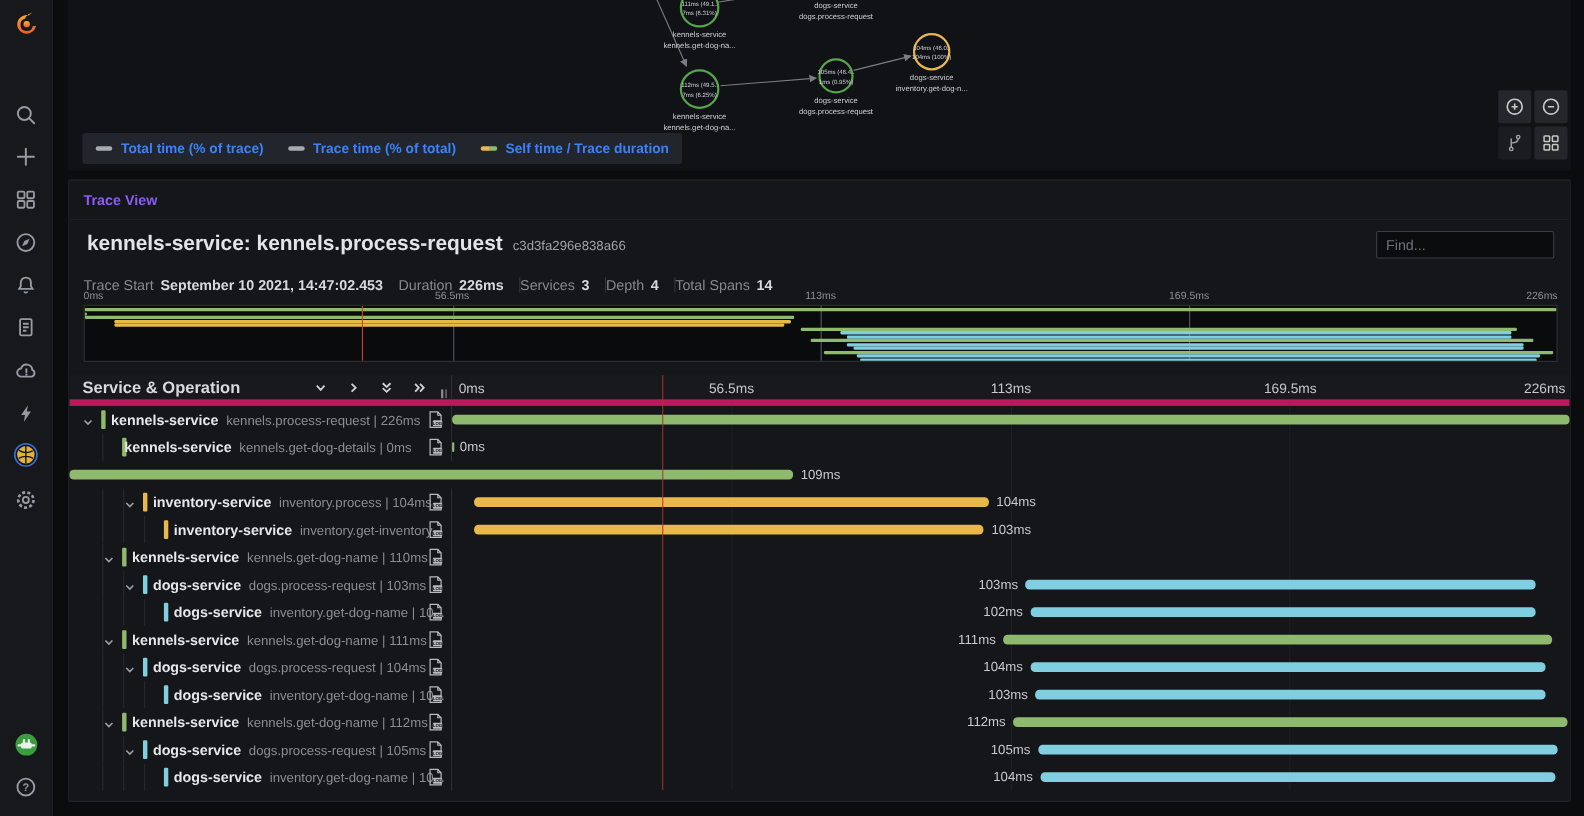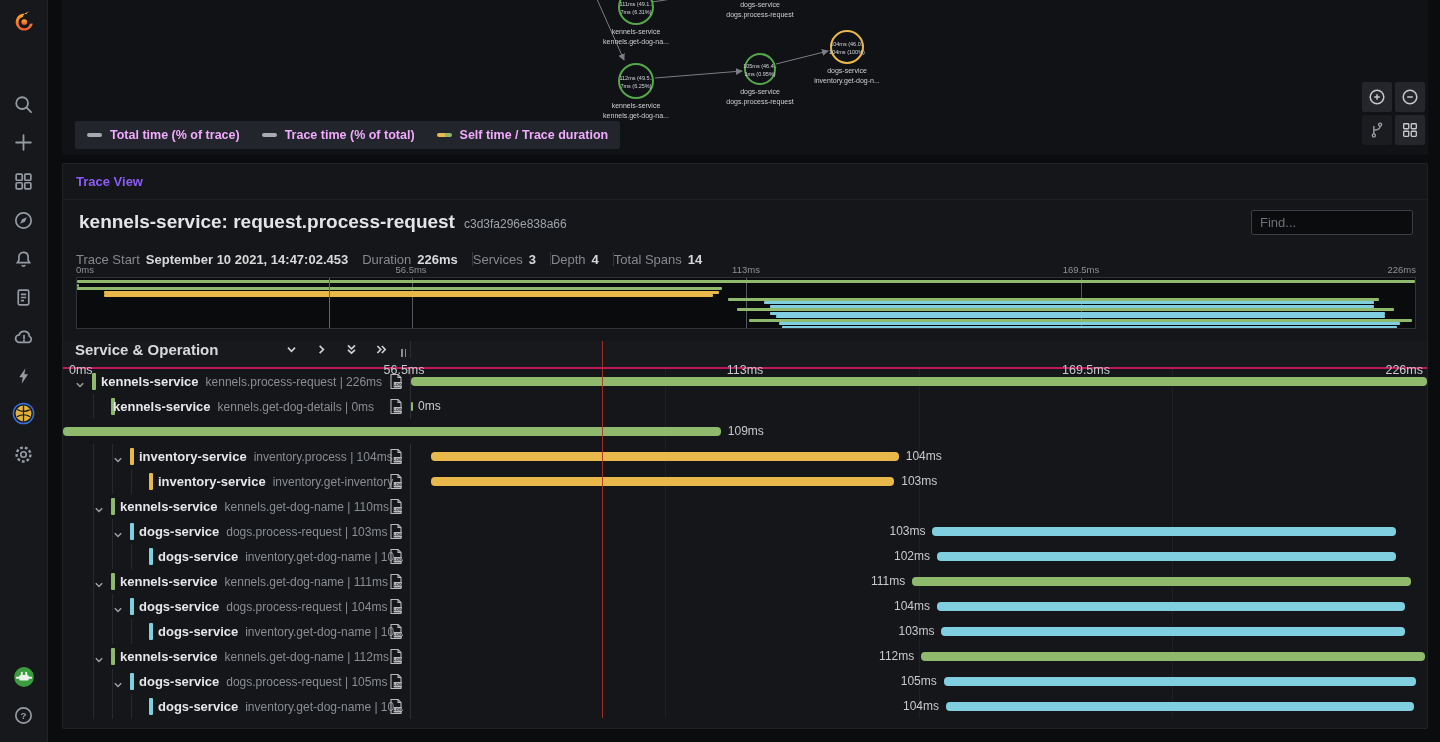--- a/index.html
+++ b/index.html
@@ -11,21 +11,21 @@
     background:#17181b; border-right:1px solid #1d2330; z-index:20; }
   .side-ic { position:absolute; left:50%; transform:translateX(-50%); width:24px; height:24px;
     display:flex; align-items:center; justify-content:center; cursor:pointer; }
   .side-ic svg { display:block; }
 
   
   .ng-panel { position:absolute; left:62px; top:0; width:1366px; height:155px; background:#101216; }
   .ng-svg { position:absolute; left:0; top:0; }
   .ng-legend { position:absolute; left:13px; top:121px; height:28px; background:#22252b;
     border-radius:2px; display:flex; align-items:center; padding:0 12px; gap:22px; }
-  .leg-item { display:flex; align-items:center; gap:8px; font-size:12.5px; color:#f0abfc; font-weight:bold; }
+  .leg-item { display:flex; align-items:center; gap:8px; font-size:12.5px; color:#3b82f6; font-weight:bold; }
   .leg-dash { width:15px; height:4px; border-radius:2px; }
   .ng-controls { position:absolute; right:3px; top:82px; display:grid;
     grid-template-columns:30px 30px; grid-auto-rows:30px; gap:3px 3px; }
   .ng-btn { background:#24262b; border-radius:2px; display:flex; align-items:center;
     justify-content:center; cursor:pointer; }
   .ng-btn.ghost { background:#1a1c20; }
 
   
   .trace-panel { position:absolute; left:62px; top:163px; width:1366px; height:566px;
     background:#141619; border:1px solid #202226; border-radius:2px; overflow:hidden; }
@@ -49,21 +49,21 @@
   .minimap { position:absolute; left:13px; top:100px; width:1340px; }
   .mini-ticks { position:relative; height:13px; font-size:9.5px; color:#8e9095; }
   .mini-ticks .tick { position:absolute; top:0; }
   .mini-canvas { position:relative; height:52px; background:#0a0b0d; border:1px solid #303236; overflow:hidden; cursor:crosshair; }
   .mini-grid { position:absolute; top:0; bottom:0; width:1px; background:#55585e; }
   .mini-bar { position:absolute; border-radius:1px; }
   .mini-cursor { position:absolute; top:0; bottom:0; width:1px; background:#d23b2e; }
 
   
   .tl-header { position:absolute; left:0; top:177px; width:100%; height:28px; display:flex;
-    background:#17191d; border-bottom:2px solid #be185d;flex-direction:column; }
+    background:#17191d; border-bottom:6px solid #be185d; }
   .tl-left { width:348px; flex:none; position:relative; display:flex; align-items:center;
     border-right:1px solid #2c2e33; padding-left:12px; }
   .tl-left-title { font-size:15px; font-weight:bold; color:#d8d9da; flex:1; }
   .tl-icons { display:flex; align-items:center; gap:17px; margin-right:22px; }
   .tl-icons span { cursor:pointer; display:flex; }
   .col-handle { position:absolute; right:4px; bottom:1px; display:flex; gap:2px; cursor:col-resize; }
   .col-handle i { display:block; width:1.5px; height:8px; background:#8a8d92; }
   .tl-right { flex:1; position:relative; font-size:12.5px; color:#c7c8ca; }
   .tl-right .tick { position:absolute; top:5px; }
   .t0 { left:6px; } .t1 { left:25%; transform:translateX(-50%); }
@@ -272,21 +272,21 @@
         </svg>
     </div>
   </div>
 </section>
 
 <section class="trace-panel">
   <div class="panel-header">Trace View</div>
 
   <div class="trace-titlebar">
     <div class="trace-title">
-      <span>kennels-service: request.process-request</span><span class="trace-id">c3d3fa296e838a66</span>
+      <span>kennels-service: kennels.process-request</span><span class="trace-id">c3d3fa296e838a66</span>
     </div>
     <input class="find-input" type="text" placeholder="Find..." style="">
   </div>
 
   <div class="trace-meta">
     <div class="meta-item">
       <span class="meta-label">Trace Start</span>
       <span class="meta-value">September 10 2021, 14:47:02.453</span>
     </div>
     <div class="meta-item">

